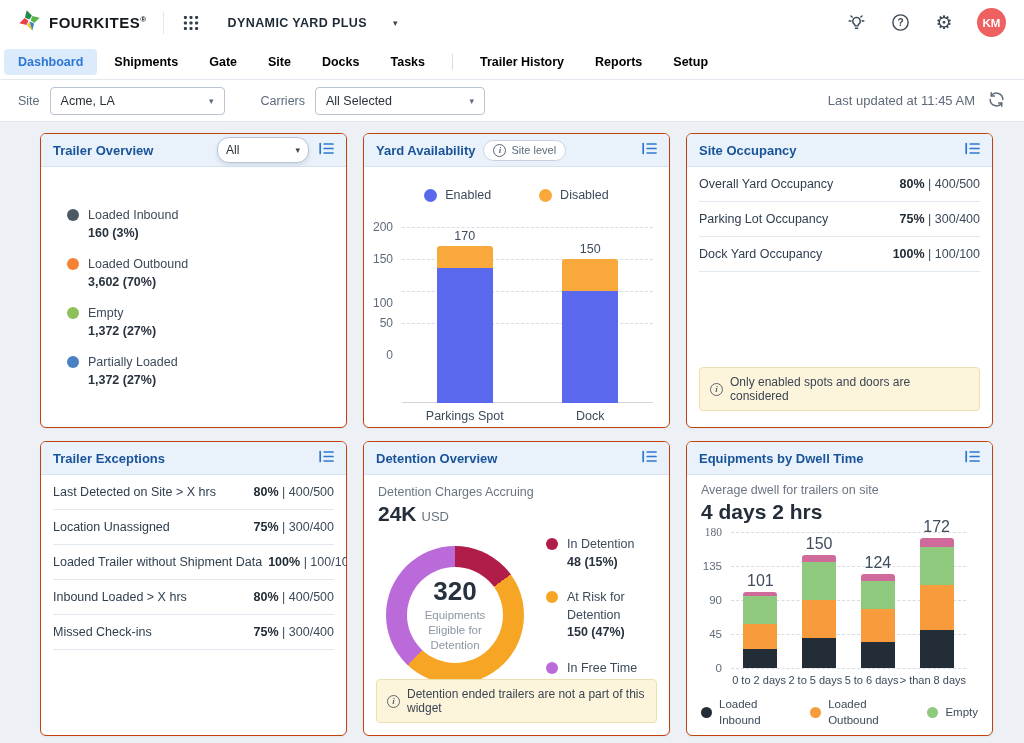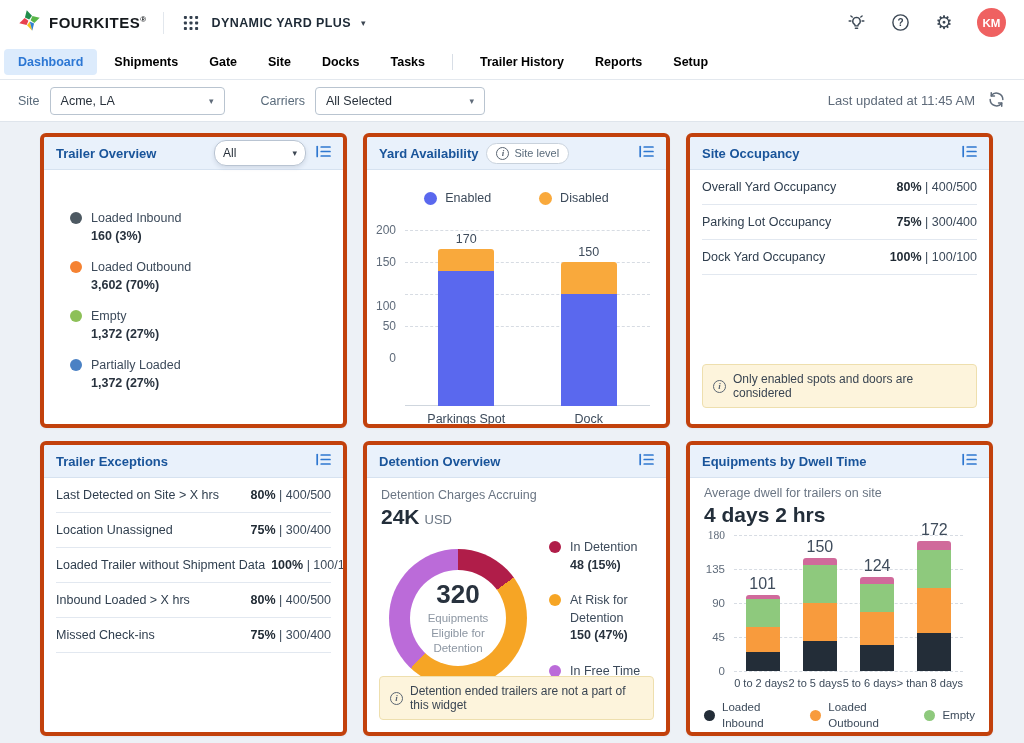--- a/index.html
+++ b/index.html
@@ -6,21 +6,21 @@
   html,body{width:1024px;height:743px}
   body{font-family:"Liberation Sans","DejaVu Sans",sans-serif;background:#edf1f6;overflow:hidden;-webkit-font-smoothing:antialiased}
   .uni{font-family:"DejaVu Sans",sans-serif}
 
   
   .topbar{height:45px;background:#fff;display:flex;align-items:center;padding:0 18px}
   .brand{display:flex;align-items:center;gap:8px}
   .brand-name{font-weight:700;font-size:15px;letter-spacing:.5px;color:#15191d}
   .brand-reg{font-size:8px;vertical-align:super;color:#15191d}
   .tb-divider{width:1px;height:22px;background:#e2e7ed;margin:0 16px}
-  .app-switch{display:flex;align-items:center;gap:10px}
+  .app-switch{display:flex;align-items:center;gap:26px}
   .app-name{font-weight:700;font-size:12.5px;letter-spacing:.4px;color:#1e2a36}
   .caret{font-size:9px;color:#3c4652}
   .tb-right{margin-left:auto;display:flex;align-items:center;gap:22px}
   .tb-icon{display:flex;align-items:center;justify-content:center;width:22px;height:22px;color:#3b4754}
   .gear-glyph{font-size:19px;line-height:1;color:#3b4754}
   .avatar{width:29px;height:29px;border-radius:50%;color:#fff;font-size:11.5px;font-weight:700;display:flex;align-items:center;justify-content:center}
 
   
   .navbar{height:35px;background:#fff;border-bottom:1px solid #e3e8ee;display:flex;align-items:center;padding:0 4px;gap:3px}
   .tab{padding:6px 14px;font-size:12.5px;font-weight:600;color:#30405
@@ -31,21 +31,21 @@
   
   .filterbar{height:42px;background:#fff;border-bottom:1px solid #dfe5ec;display:flex;align-items:center;padding:0 18px}
   .flabel{font-size:12.5px;color:#5a6b7b;margin-right:10px}
   .fselect{height:28px;border:1px solid #b9c4d0;border-radius:4px;background:#fff;display:flex;align-items:center;justify-content:space-between;padding:0 10px;font-size:12.5px;color:#28313b;cursor:pointer}
   .fselect .caret{color:#5f6b7a}
   .fb-right{margin-left:auto;display:flex;align-items:center;gap:12px;font-size:13px;color:#5f6b7a}
 
   
   .main{padding:11px 31px 0 40px}
   .grid{display:grid;grid-template-columns:307px 307px 307px;gap:13px 16px}
-  .card{background:#fff;border:4px solid #c2410c;border-radius:6px;height:295px;position:relative;overflow:hidden;box-shadow:0 1px 2px rgba(40,60,90,.05)}
+  .card{background:#fff;border:1px solid #c2410c;border-radius:6px;height:295px;position:relative;overflow:hidden;box-shadow:0 1px 2px rgba(40,60,90,.05)}
   .card-head{height:33px;background:#e9f1fb;border-bottom:1px solid #d6e2f0;display:flex;align-items:center;padding:0 12px;gap:8px}
   .card-title{font-size:13px;font-weight:700;color:#19549a;white-space:nowrap}
   .head-right{margin-left:auto;display:flex;align-items:center;gap:10px}
   .mini-select{width:92px;height:26px;background:#fff;border:1px solid #b9c4d2;border-radius:12px;display:flex;align-items:center;justify-content:space-between;padding:0 8px;font-size:12px;color:#28313b;box-shadow:0 2px 4px rgba(30,50,80,.12);cursor:pointer}
   .badge{display:flex;align-items:center;gap:5px;background:#fff;border:1px solid #c9d2dc;border-radius:11px;padding:3px 9px;font-size:11px;color:#5a6b7b;white-space:nowrap}
   .info-i{width:13px;height:13px;border:1px solid #5a6572;border-radius:50%;font-size:9px;line-height:1;display:flex;align-items:center;justify-content:center;color:#5a6572;flex:none;font-family:"Liberation Serif",serif;font-style:italic;font-weight:700}
 
   
   .donut{border-radius:50%;position:relative;flex:none}
   .donut-hole{position:absolute;background:#fff;border-radius:50%;display:flex;flex-direction:column;align-items:center;justify-content:center;text-align:center}

